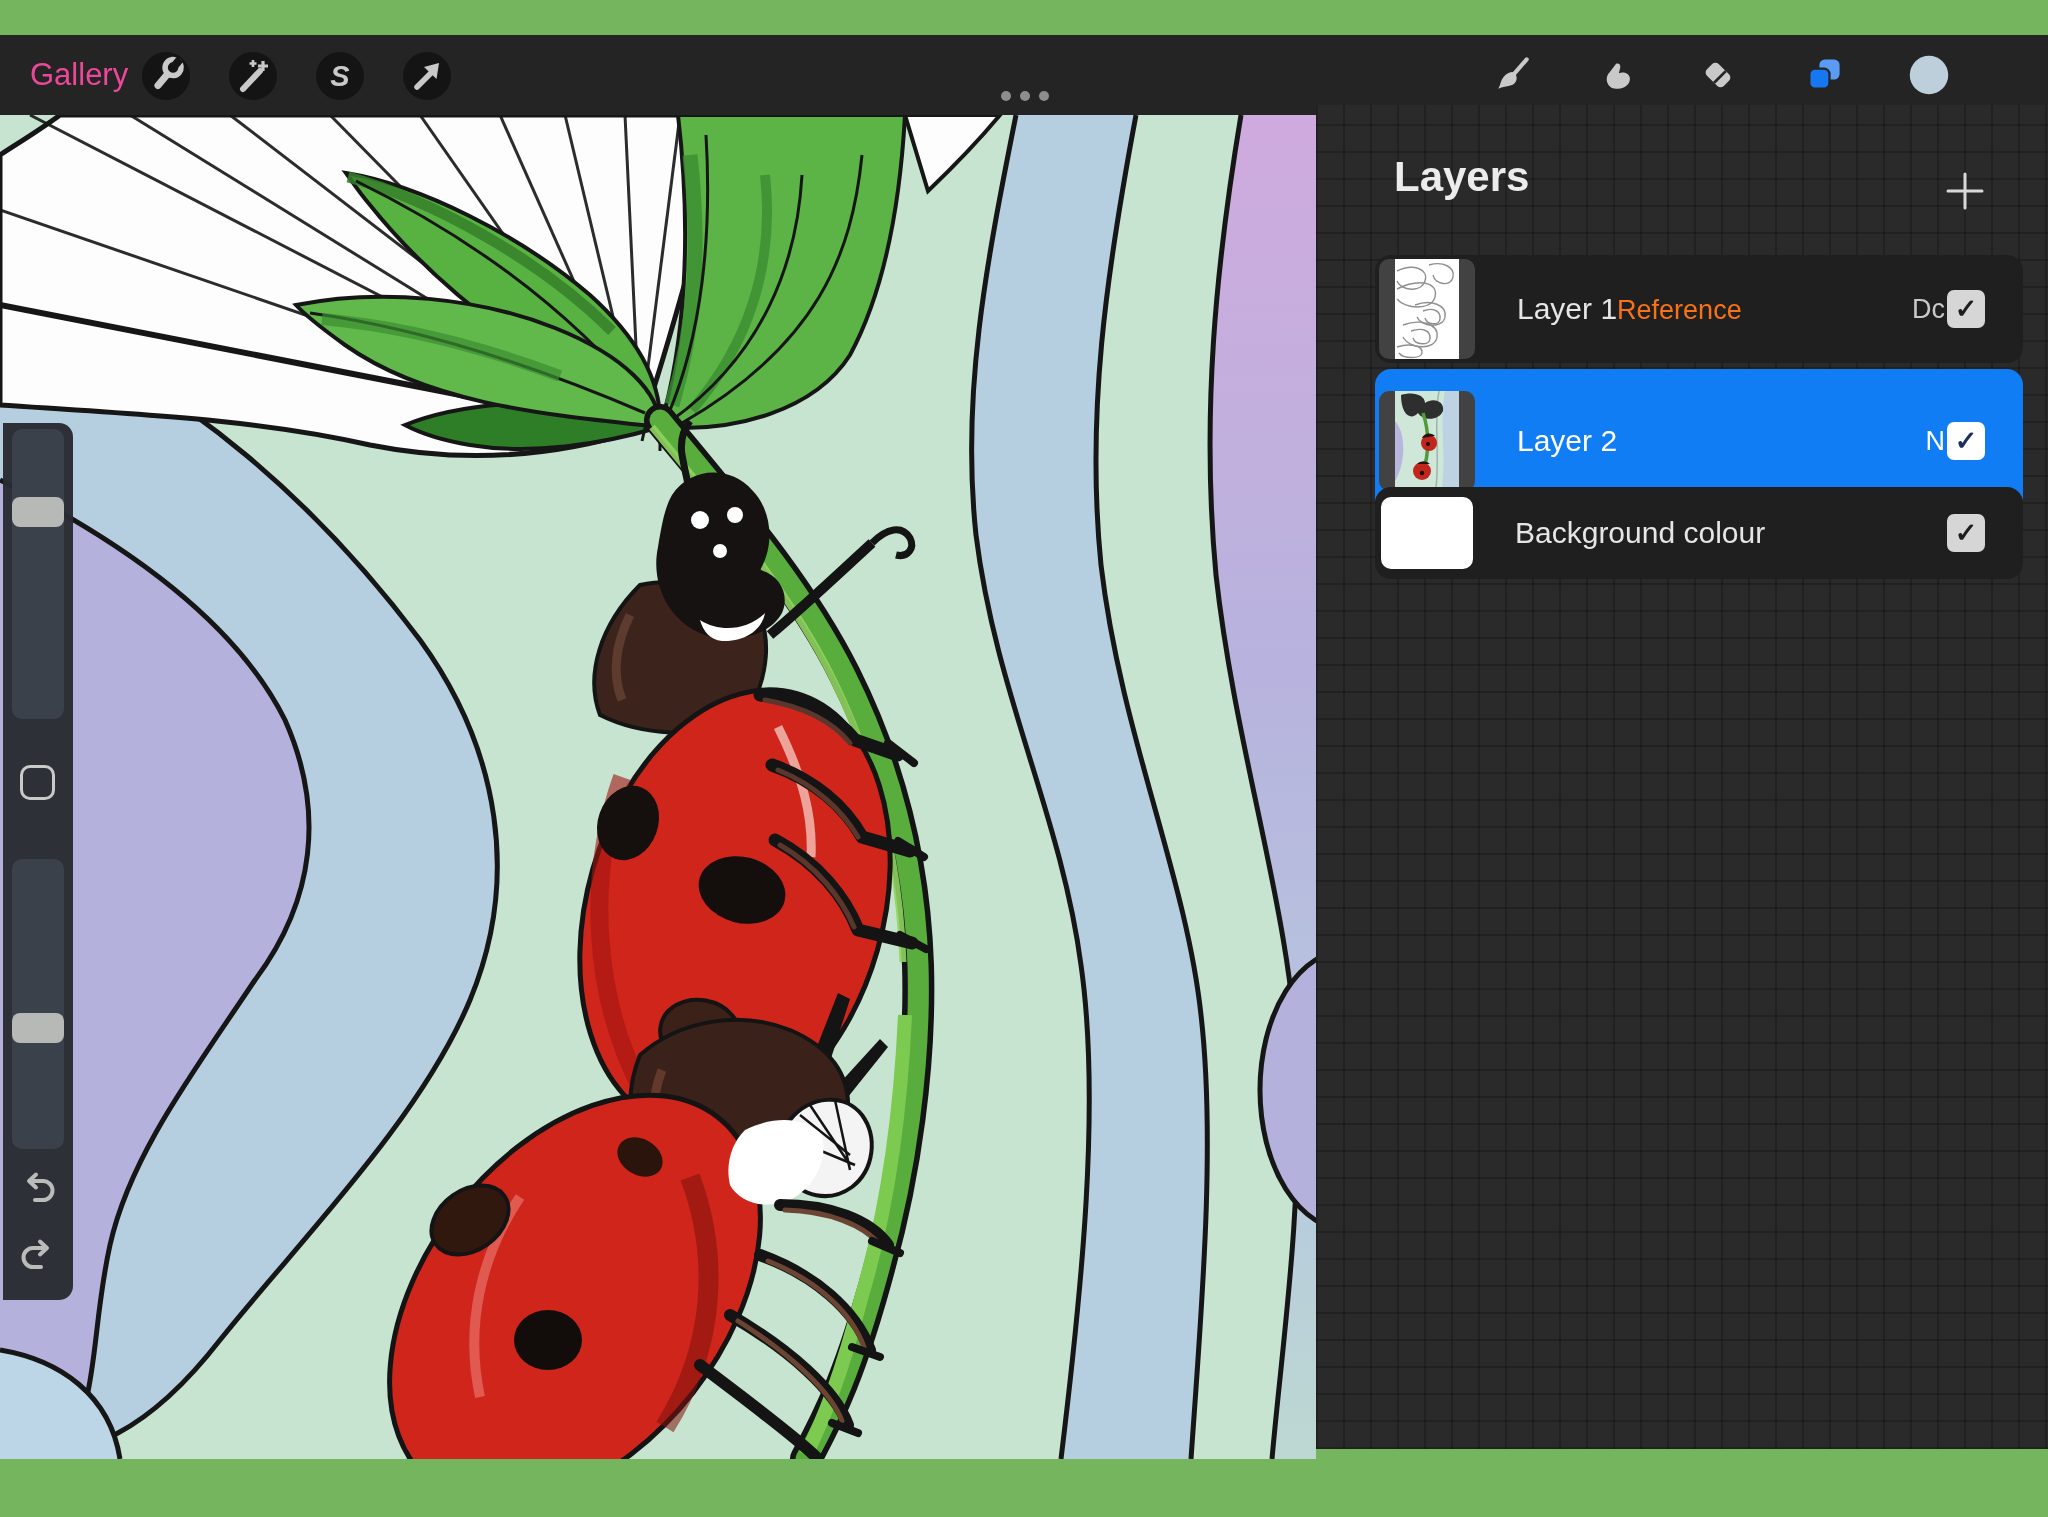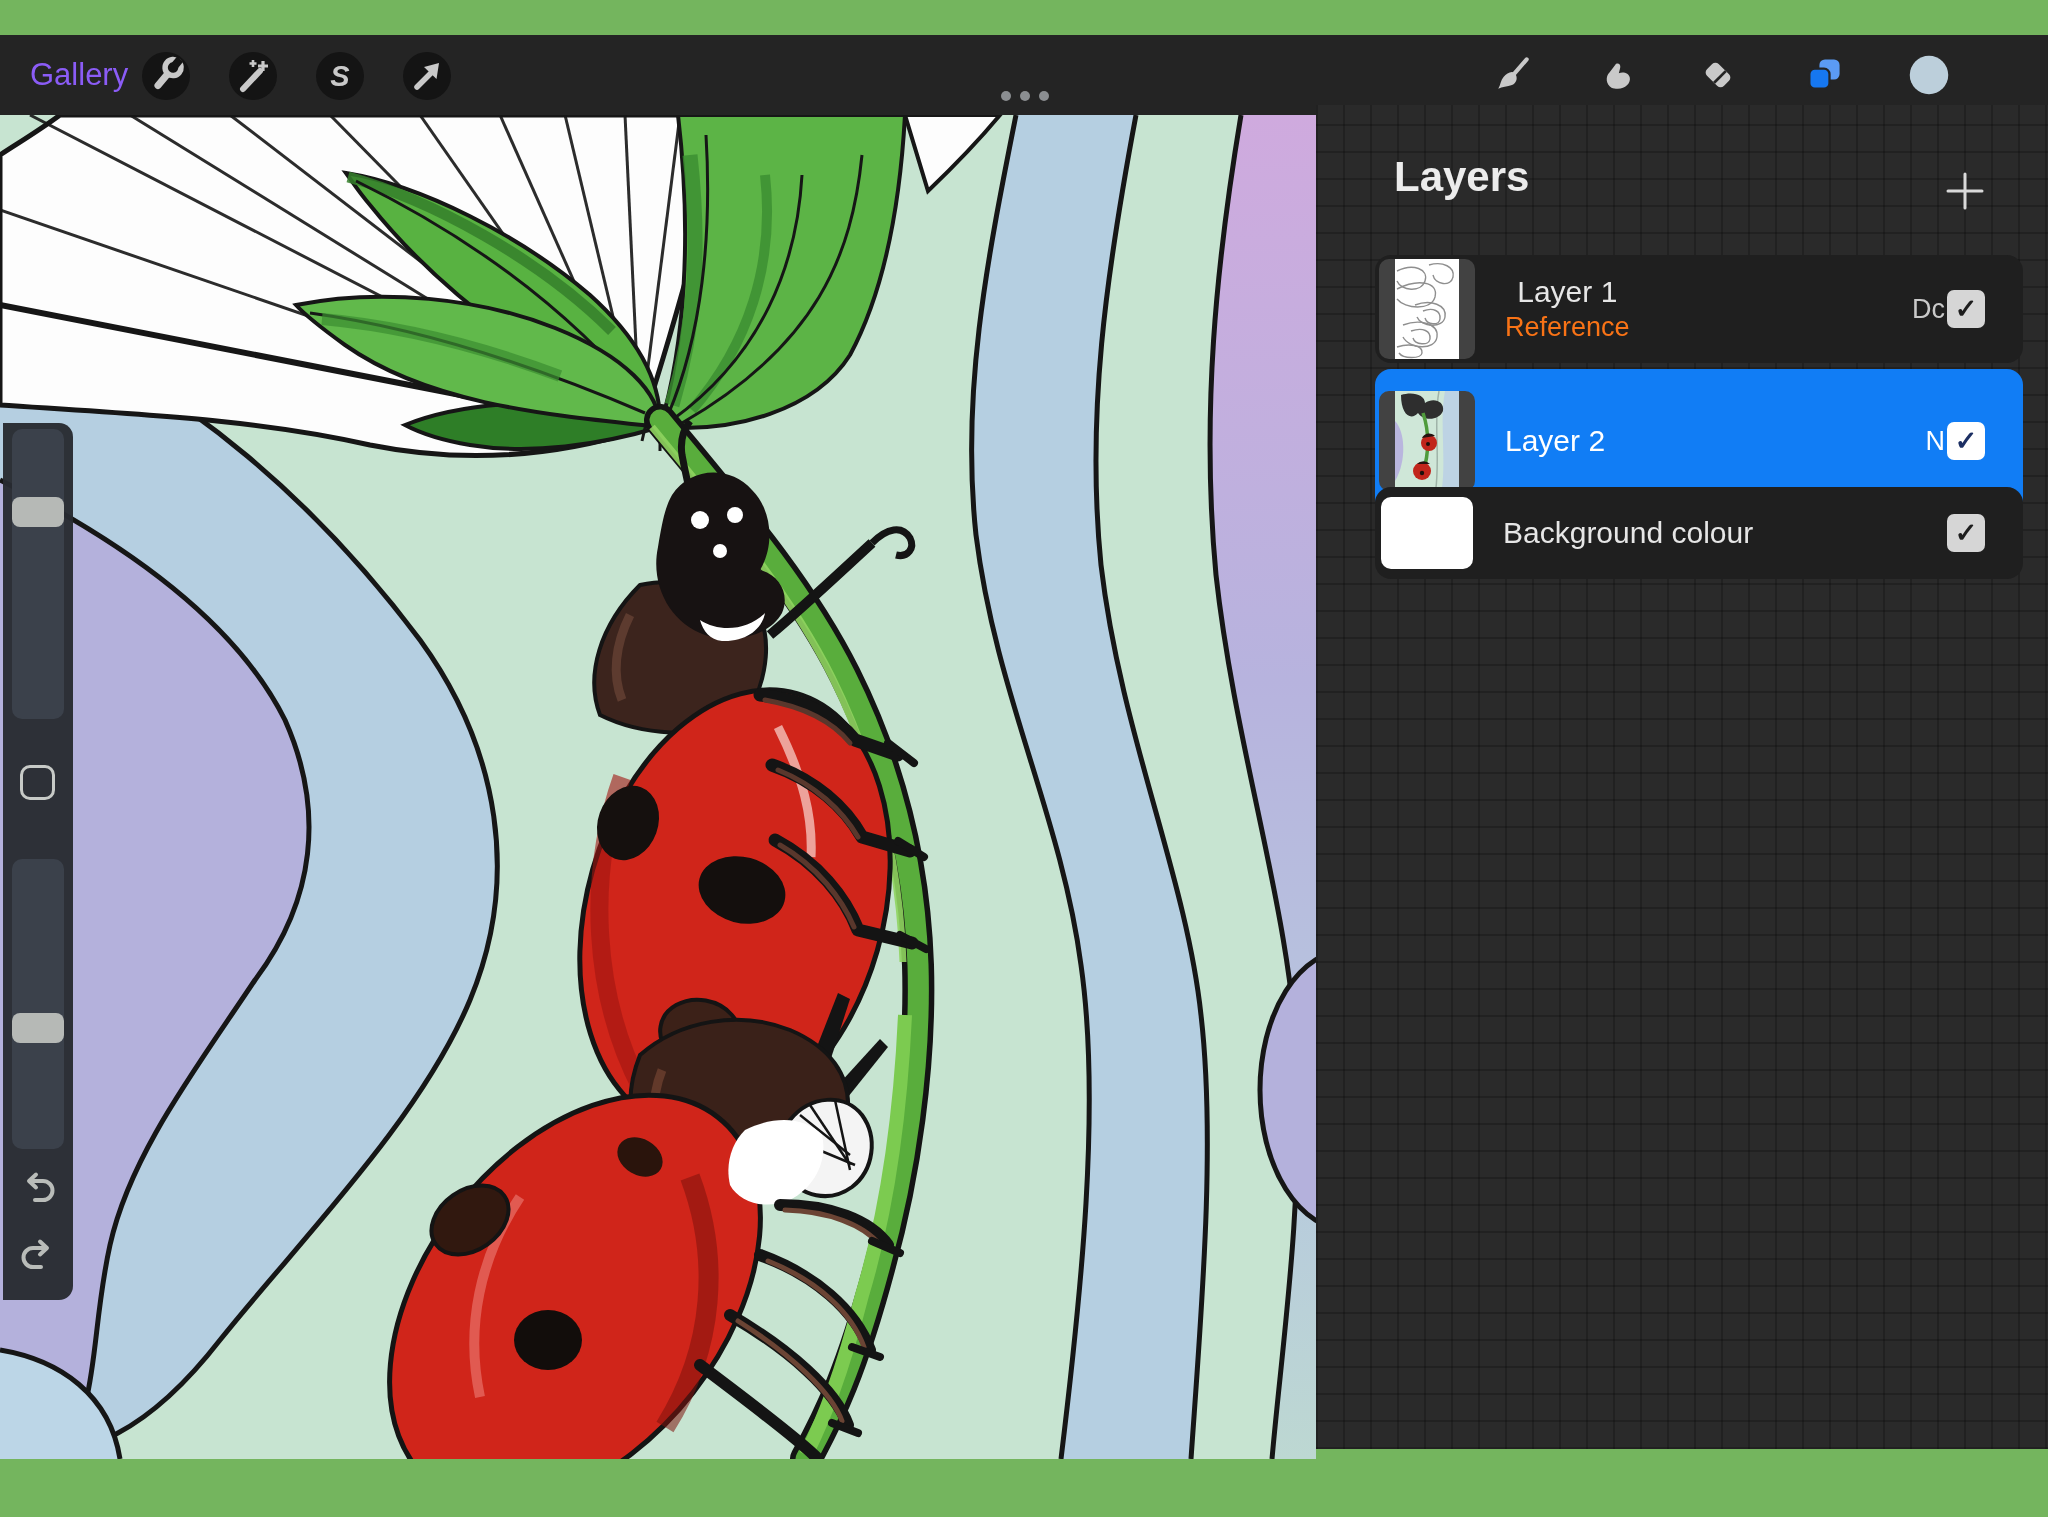--- a/index.html
+++ b/index.html
@@ -1,20 +1,20 @@
 <!DOCTYPE html>
 <html><head>
 <meta charset="utf-8">
 <style>
   html,body{margin:0;padding:0;background:#74b55e;width:2048px;height:1517px;overflow:hidden;
     font-family:"Liberation Sans", sans-serif; -webkit-font-smoothing:antialiased;}
   .frame{position:absolute;left:0;top:0;width:2048px;height:1517px;background:#74b55e;}
   
   .toolbar{position:absolute;left:0;top:35px;width:2048px;height:80px;background:#242424;}
-  .gallery{position:absolute;left:30px;top:0;height:80px;line-height:80px;color:#8b5cf6;font-size:31px;}
+  .gallery{position:absolute;left:30px;top:0;height:80px;line-height:80px;color:#ec4899;font-size:31px;}
   .toolbtn{position:absolute;top:17px;width:48px;height:48px;border-radius:50%;background:#141414;}
   .toolbtn svg{position:absolute;left:0;top:0;}
   .righttool{position:absolute;top:18px;width:44px;height:44px;}
   .dots{position:absolute;left:1001px;top:56px;display:flex;gap:9px;}
   .dots i{width:10px;height:10px;border-radius:50%;background:#8b8e91;display:block;}
   
   .canvas{position:absolute;left:0;top:115px;width:1316px;height:1344px;background:#c7e4d1;}
   
   .sidebar{position:absolute;left:3px;top:423px;width:70px;height:877px;background:rgba(40,43,50,.97);
     border-radius:0 14px 14px 0;}
@@ -25,21 +25,21 @@
   .panel{position:absolute;left:1316px;top:105px;width:732px;height:1344px;background:#2a2a2a;
     background-image:repeating-linear-gradient(0deg, rgba(0,0,0,.22) 0 2px, transparent 2px 27px),
                      repeating-linear-gradient(90deg, rgba(0,0,0,.22) 0 2px, transparent 2px 27px);}
   .panel-title{position:absolute;left:78px;top:48px;font-size:42px;font-weight:700;color:#ececec;}
   .addbtn{position:absolute;left:627px;top:64px;width:44px;height:44px;}
   .lrow{position:absolute;left:59px;width:648px;border-radius:16px;background:#1f1f1f;display:flex;align-items:center;}
   .lrow.sel{background:#117df5;}
   .thumbframe{width:96px;height:100px;border-radius:10px;background:#424242;margin-left:4px;overflow:hidden;
     display:flex;justify-content:center;flex:none;}
   .bgthumb{width:92px;height:72px;border-radius:10px;background:#ffffff;margin-left:6px;flex:none;}
-  .nameblock{margin-left:30px;display:flex;flex-direction:column;text-align:center;}
+  .nameblock{margin-left:42px;display:flex;flex-direction:row;text-align:center;}
   .lname{font-size:30px;color:#e6e6e6;}
   .lsub{font-size:27px;color:#f97316;margin-top:3px;}
   .sel .lname{color:#ffffff;}
   .blend{position:absolute;left:500px;width:70px;text-align:right;font-size:27px;color:#c9c9c9;}
   .sel .blend{color:#ffffff;}
   .chk{position:absolute;left:572px;width:38px;height:38px;border-radius:7px;background:#d6d6d6;
     display:flex;align-items:center;justify-content:center;font-size:27px;font-weight:700;color:#1d1d1d;}
   .sel .chk{background:#ffffff;color:#1c2f63;}
 </style>
 </head>

